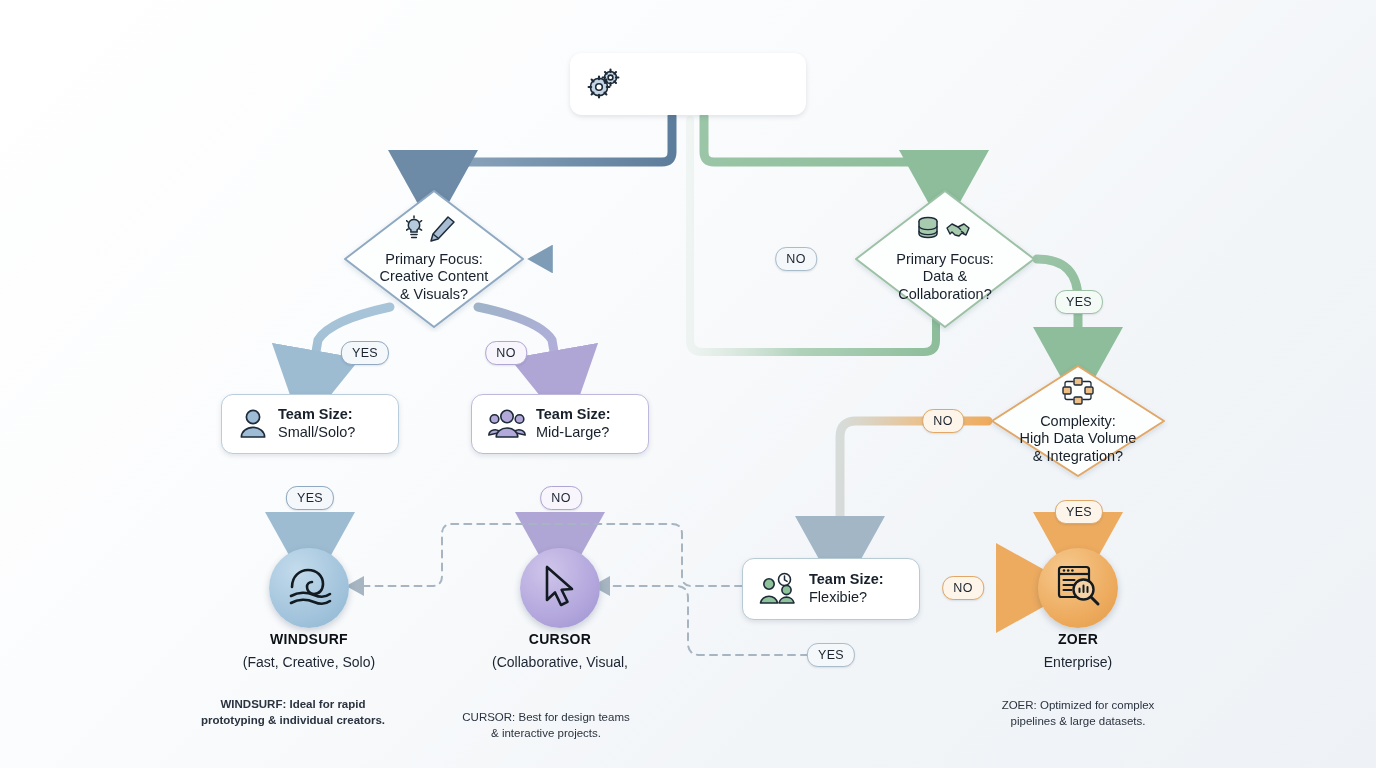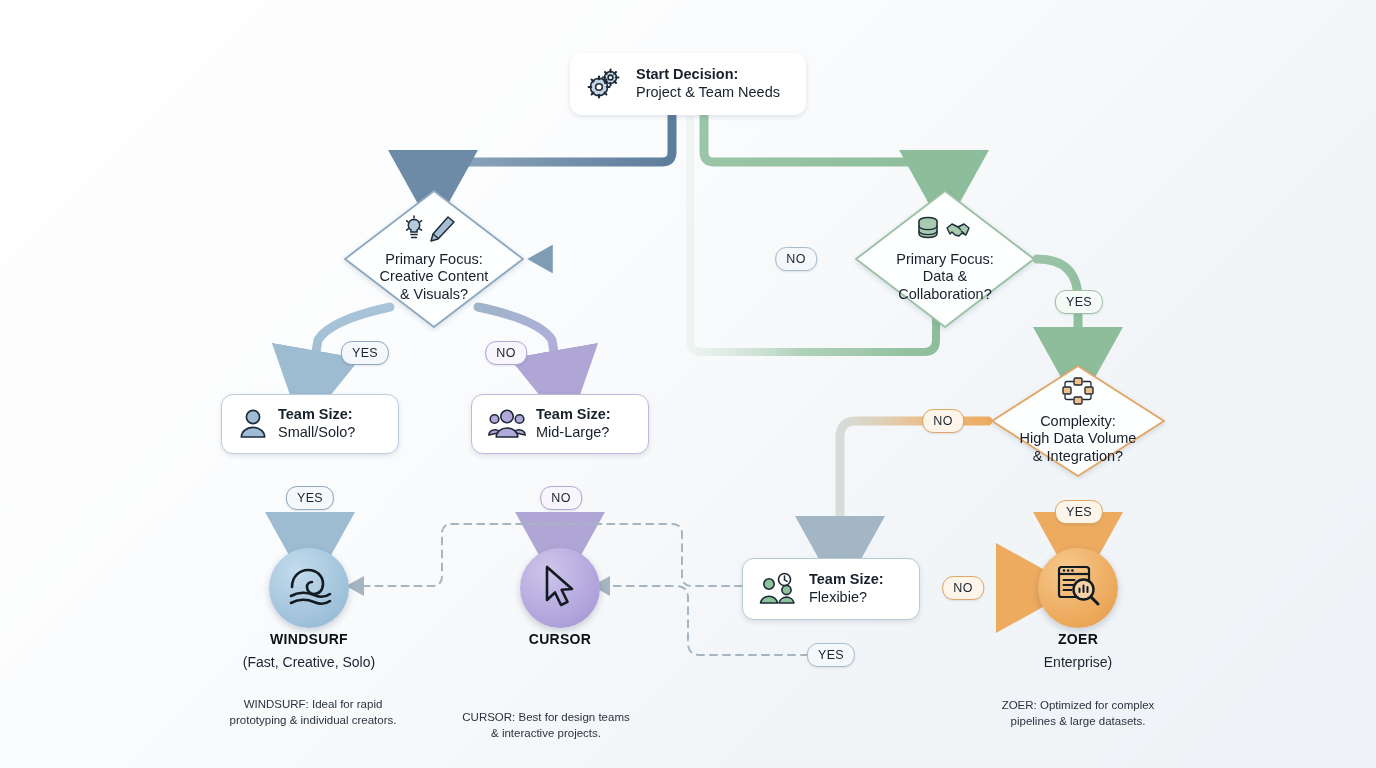--- a/index.html
+++ b/index.html
@@ -187,24 +187,20 @@
         <circle cx="13" cy="20" r="3.3" fill="#ffffff"></circle>
       </g>
       <g stroke="#1d2a38" stroke-width="2.1" stroke-linecap="round">
         <path d="M24.5,2.6 v2.4 M24.5,16 v2.4 M16.6,10.5 h2.4 M30,10.5 h2.4
                  M19,5 l1.7,1.7 M28.3,14.3 l1.7,1.7 M30,5 l-1.7,1.7 M20.7,14.3 l-1.7,1.7"></path>
         <path d="M13,9.6 v2.6 M13,27.8 v2.6 M2.6,20 h2.6 M20.8,20 h2.6
                  M5.6,12.6 l1.9,1.9 M18.5,25.5 l1.9,1.9 M20.4,12.6 l-1.9,1.9 M7.5,25.5 l-1.9,1.9"></path>
       </g>
     </svg>
   </span>
-  <span class="txt">
-    <div class="t1">Start Decision:</div>
-    <div class="t2">Project &amp; Team Needs</div>
-  </span>
 </div>
 
 <div class="diamond-wrap" style="left:340px;top:186px;width:188px;height:146px;">
   <svg class="diamond-shape" viewBox="0 0 188 146">
     <path d="M94,5 L183,73 L94,141 L5,73 Z" fill="#fdfefe" stroke="#8fa9c2" stroke-width="2" stroke-linejoin="round" filter="url(#softShadow)"></path>
   </svg>
   <div class="diamond-content">
     <span class="dico">
       <svg width="56" height="30" viewBox="0 0 56 30">
         <g stroke="#1d2a38" stroke-width="1.5" fill="none" stroke-linecap="round">
@@ -330,35 +326,36 @@
       <g fill="none" stroke="#121a22" stroke-width="2.6" stroke-linecap="round">
         <path d="M9,23 C9,12 17,6 25,6 C34,6 40,12 40,20 C40,26 36,30 31,30 C27,30 24,27 24,23 C24,20 26,18 29,18"></path>
         <path d="M8,32 C15,28 24,28 31,31 C37,33.5 43,33 47,30"></path>
         <path d="M8,39 C15,35 24,35 31,38 C37,40.5 43,40 47,37"></path>
       </g>
     </svg>
   </span>
 </div>
 <div class="outcome-title" style="left:180px;top:631px;width:258px;">WINDSURF</div>
 <div class="outcome-sub" style="left:180px;top:654px;width:258px;">(Fast, Creative, Solo)</div>
-<div class="outcome-note" style="left:184px;top:697px;width:258px;">
+<div class="outcome-note" style="left:164px;top:697px;width:258px;font-weight:bold;">
   <div>WINDSURF: Ideal for rapid</div>
   <div>prototyping &amp; individual creators.</div>
 </div>
 
 <div class="circle" style="left:520px;top:548px;width:80px;height:80px;
             background:radial-gradient(circle at 35% 28%, #cfc5ea 0%, #b3a7dd 60%, #9f92d0 100%);">
   <span>
     <svg width="42" height="46" viewBox="0 0 42 46">
       <path d="M8,4 L8,37 L16,29.5 L22,42 L28.5,38.8 L22.6,26.8 L33,26 Z" fill="none" stroke="#121a22" stroke-width="2.6" stroke-linejoin="round"></path>
     </svg>
   </span>
 </div>
 <div class="outcome-title" style="left:431px;top:631px;width:258px;">CURSOR</div>
 <div class="outcome-sub" style="left:431px;top:654px;width:258px;">
+  <div>(Collaborative, Visual,</div>
 </div>
 <div class="outcome-note" style="left:417px;top:698px;width:258px;margin-top:12px;">
   <div>CURSOR: Best for design teams</div>
   <div>&amp; interactive projects.</div>
 </div>
 
 <div class="circle" style="left:1038px;top:548px;width:80px;height:80px;
             background:radial-gradient(circle at 35% 28%, #f6c98e 0%, #edab5e 62%, #e39b48 100%);">
   <span>
     <svg width="48" height="46" viewBox="0 0 48 46">

